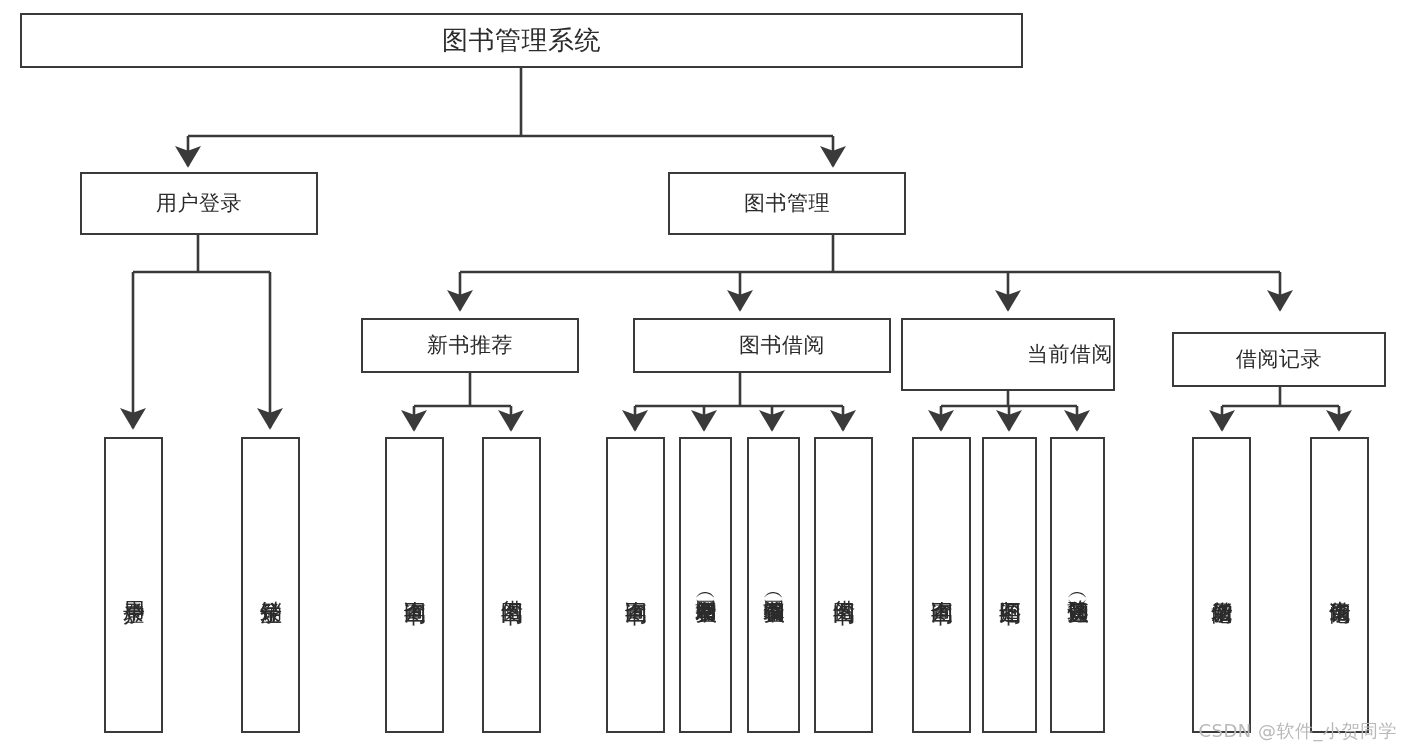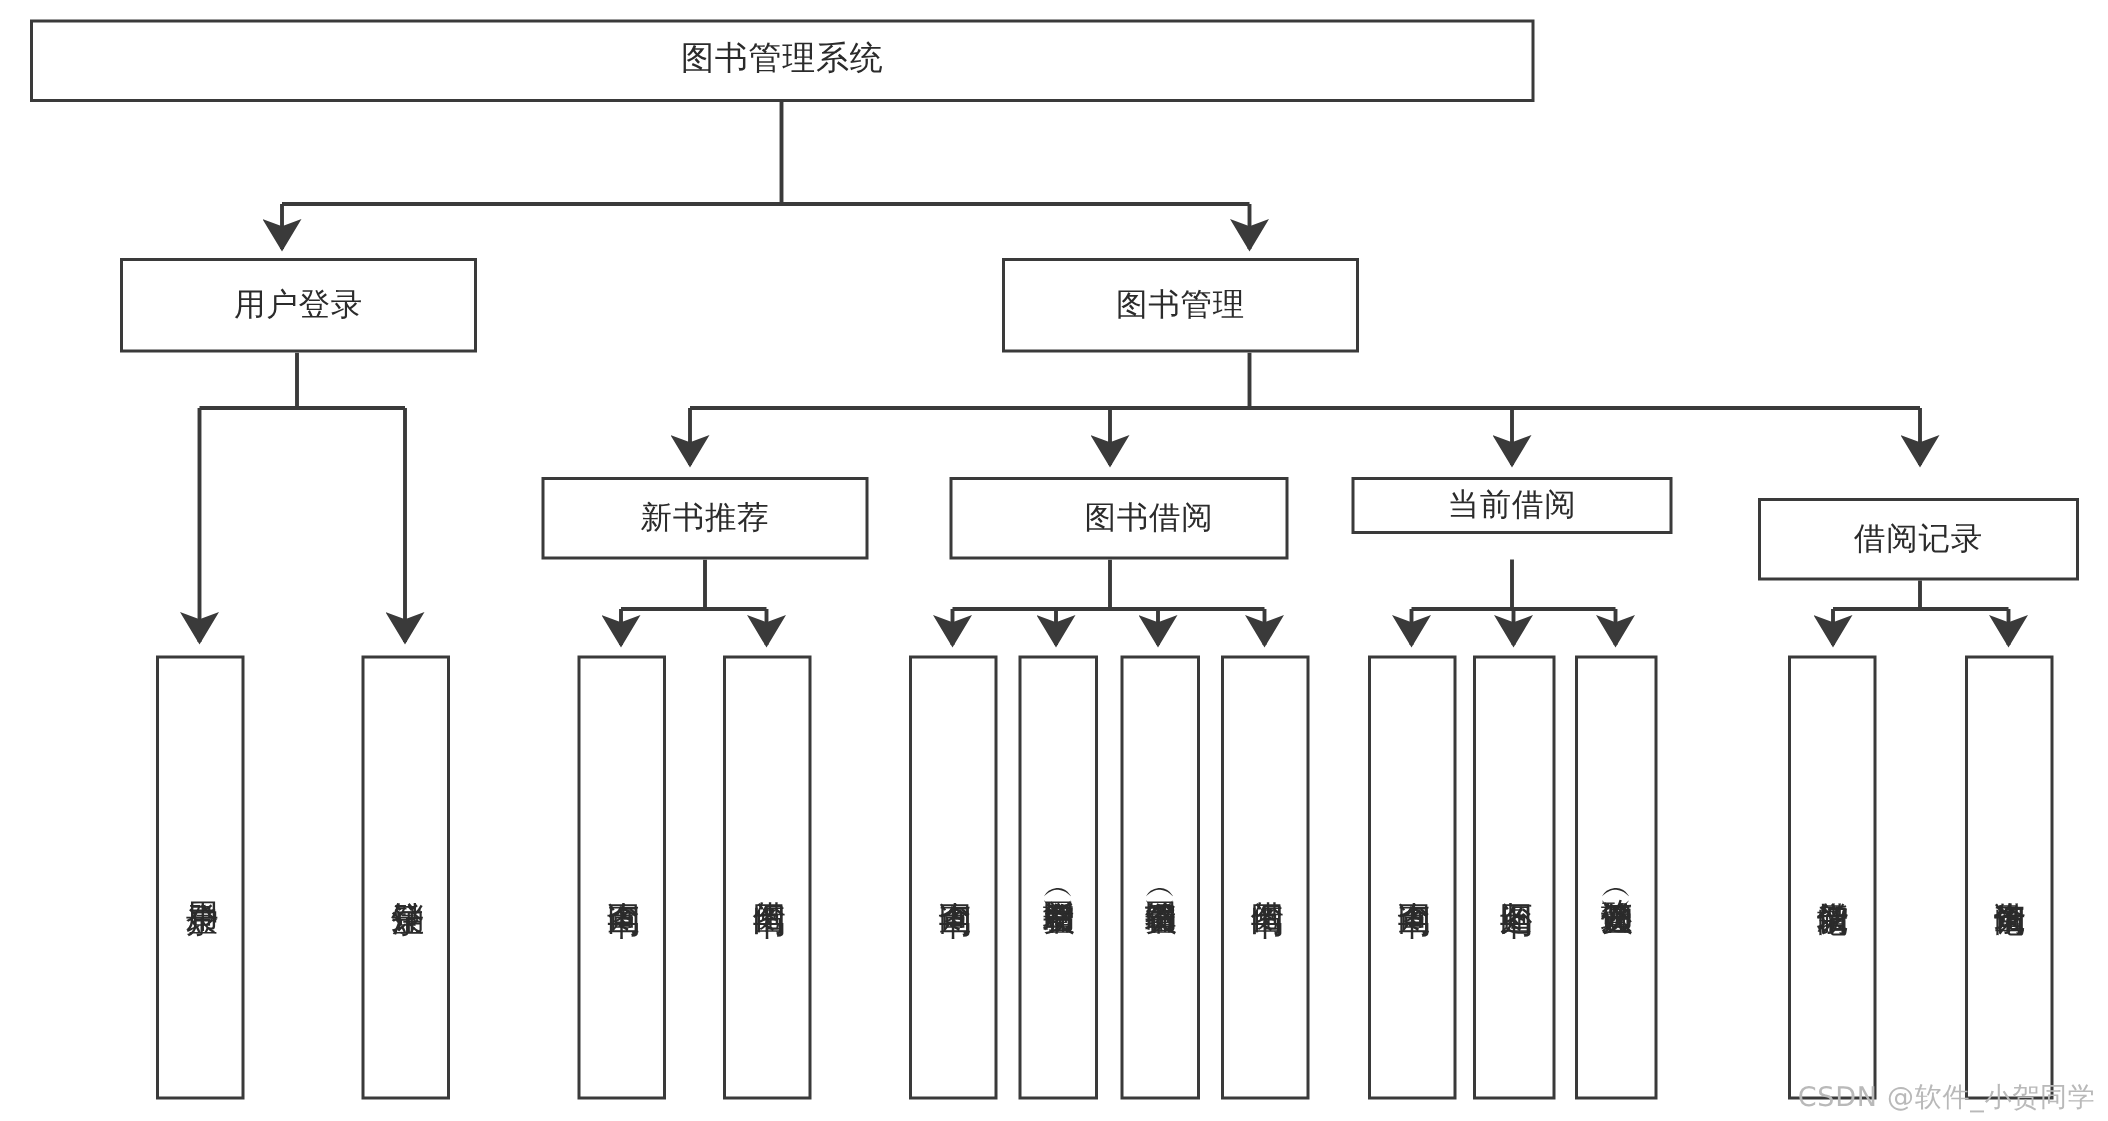--- a/index.html
+++ b/index.html
@@ -37,21 +37,21 @@
     z-index: 2;
   }
   
   .node.horiz .label {
     font-size: 21px;
     line-height: 1.1;
     letter-spacing: 0.5px;
     white-space: nowrap;
   }
   .node.root .label {
-    font-size: 22px;
+    font-size: 26px;
   }
   
   .node.vert {
     align-items: center;
     justify-content: center;
     padding: 2px 0;
   }
   .node.vert .label {
     writing-mode: vertical-rl;
     text-orientation: upright;
@@ -139,24 +139,24 @@
   <div class="node horiz" style="left:80px; top:172px; width:238px; height:63px;">
     <span class="label">用户登录</span>
   </div>
   <div class="node horiz" style="left:668px; top:172px; width:238px; height:63px;">
     <span class="label">图书管理</span>
   </div>
 
   <div class="node horiz" style="left:361px; top:318px; width:218px; height:55px;">
     <span class="label">新书推荐</span>
   </div>
-  <div class="node horiz" style="left:633px; top:318px; width:226px; height:55px;padding-left:40px;">
+  <div class="node horiz" style="left:633px; top:318px; width:258px; height:55px;padding-left:40px;">
     <span class="label">图书借阅</span>
   </div>
-  <div class="node horiz" style="left:901px; top:318px; width:214px; height:38px;">
+  <div class="node horiz" style="left:901px; top:318px; width:214px; height:73px;justify-content:flex-end;">
     <span class="label">当前借阅</span>
   </div>
   <div class="node horiz" style="left:1172px; top:332px; width:214px; height:55px;">
     <span class="label">借阅记录</span>
   </div>
 
   <div class="node vert" style="left:104px; top:437px; width:59px; height:296px;">
     <span class="label">用户登录</span>
   </div>
   <div class="node vert" style="left:241px; top:437px; width:59px; height:296px;">

